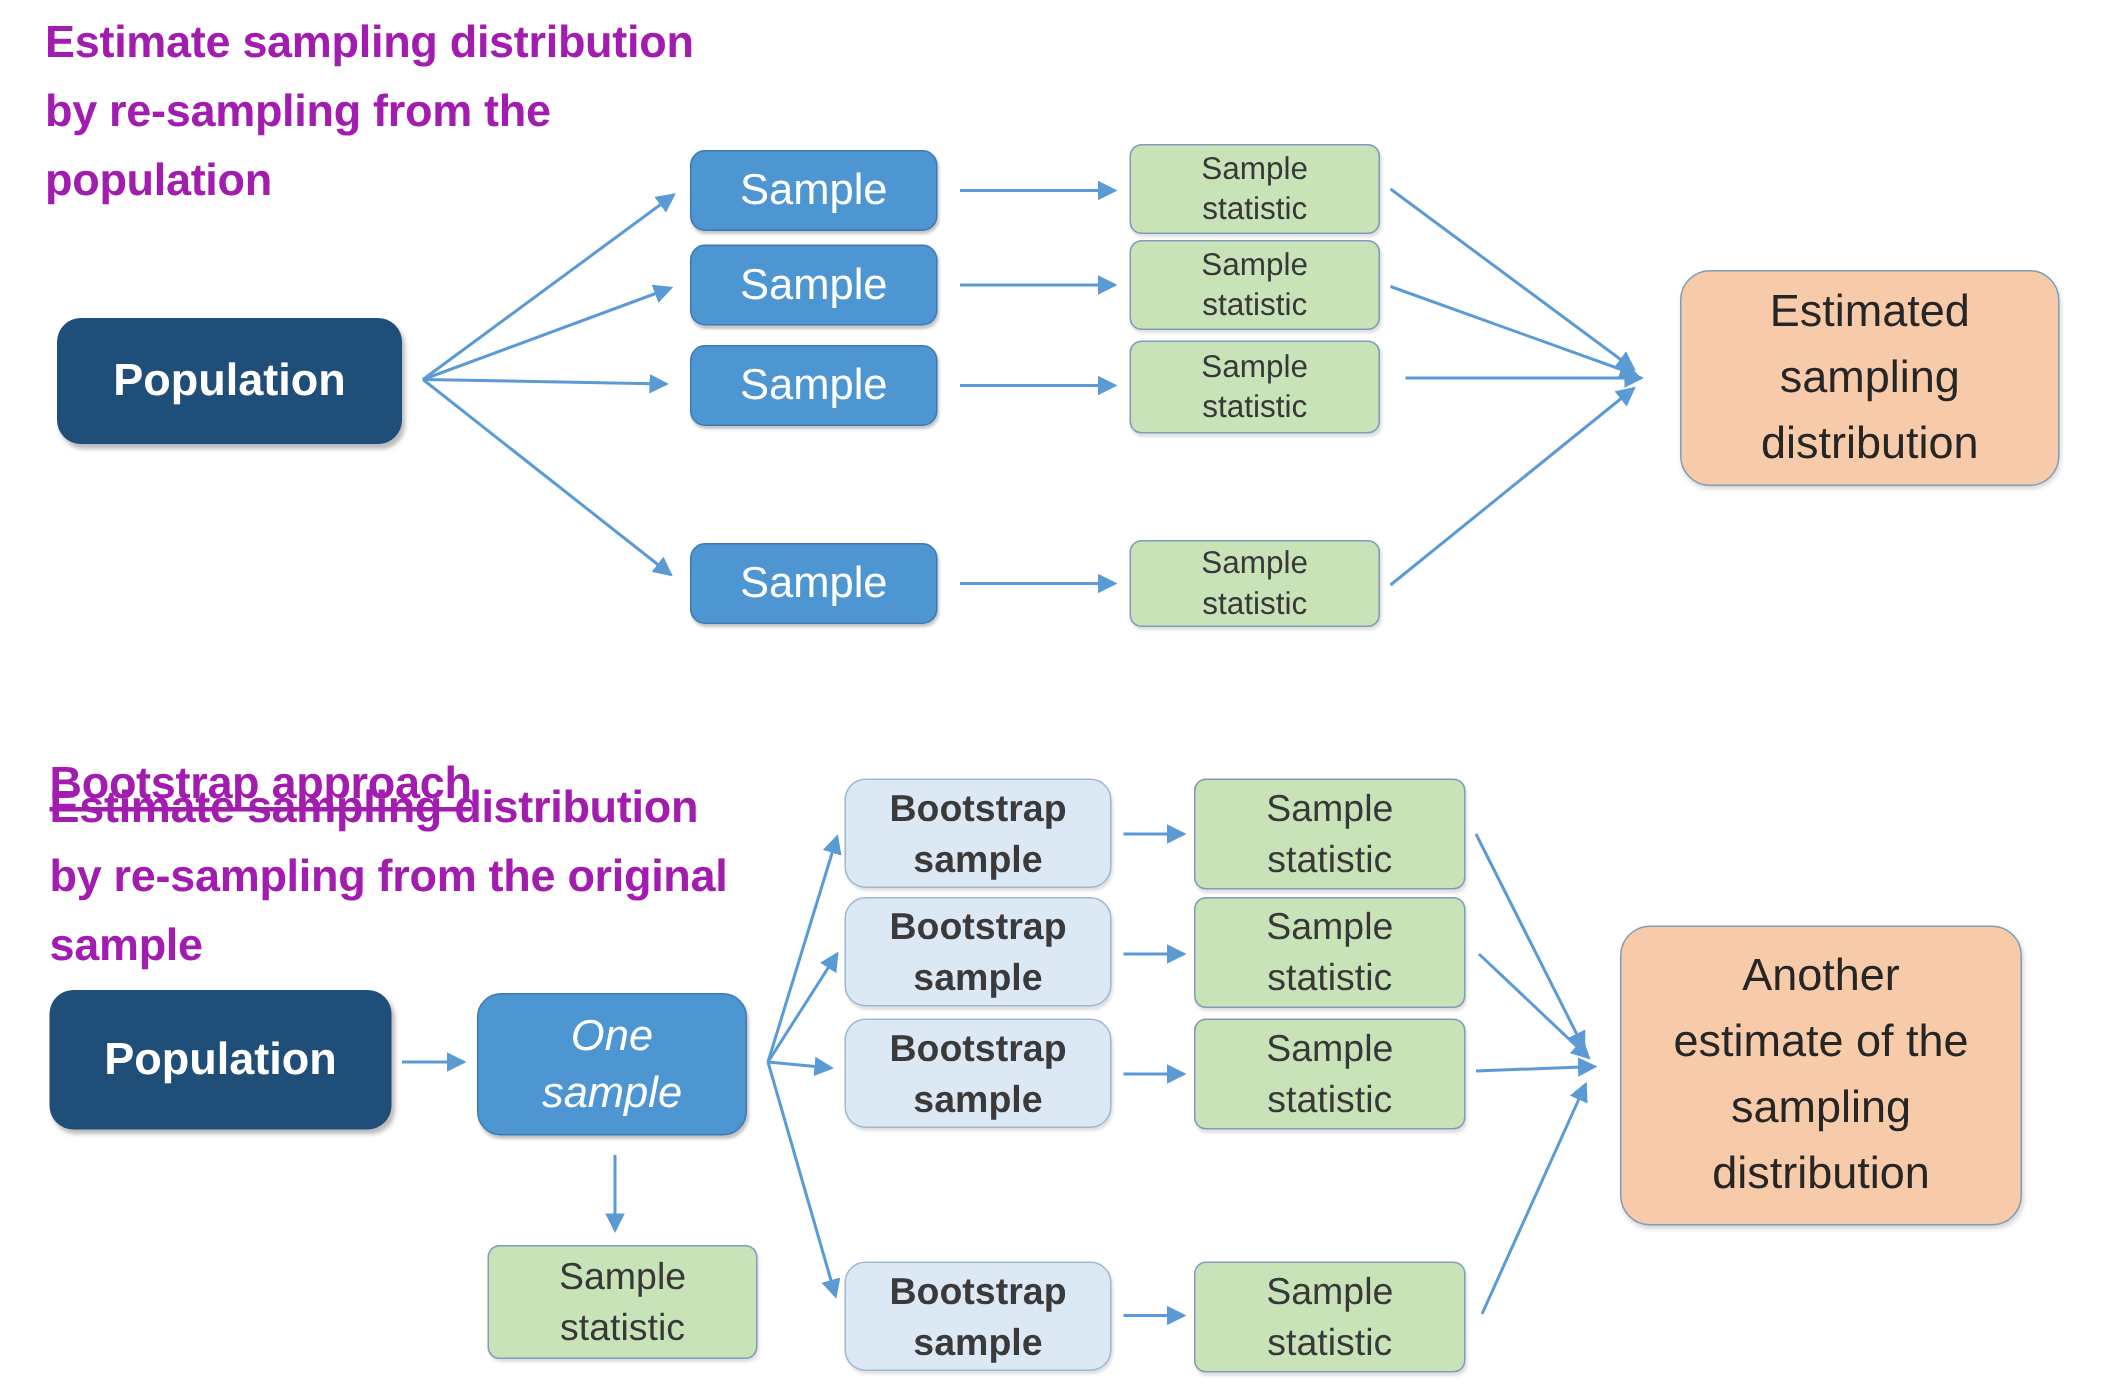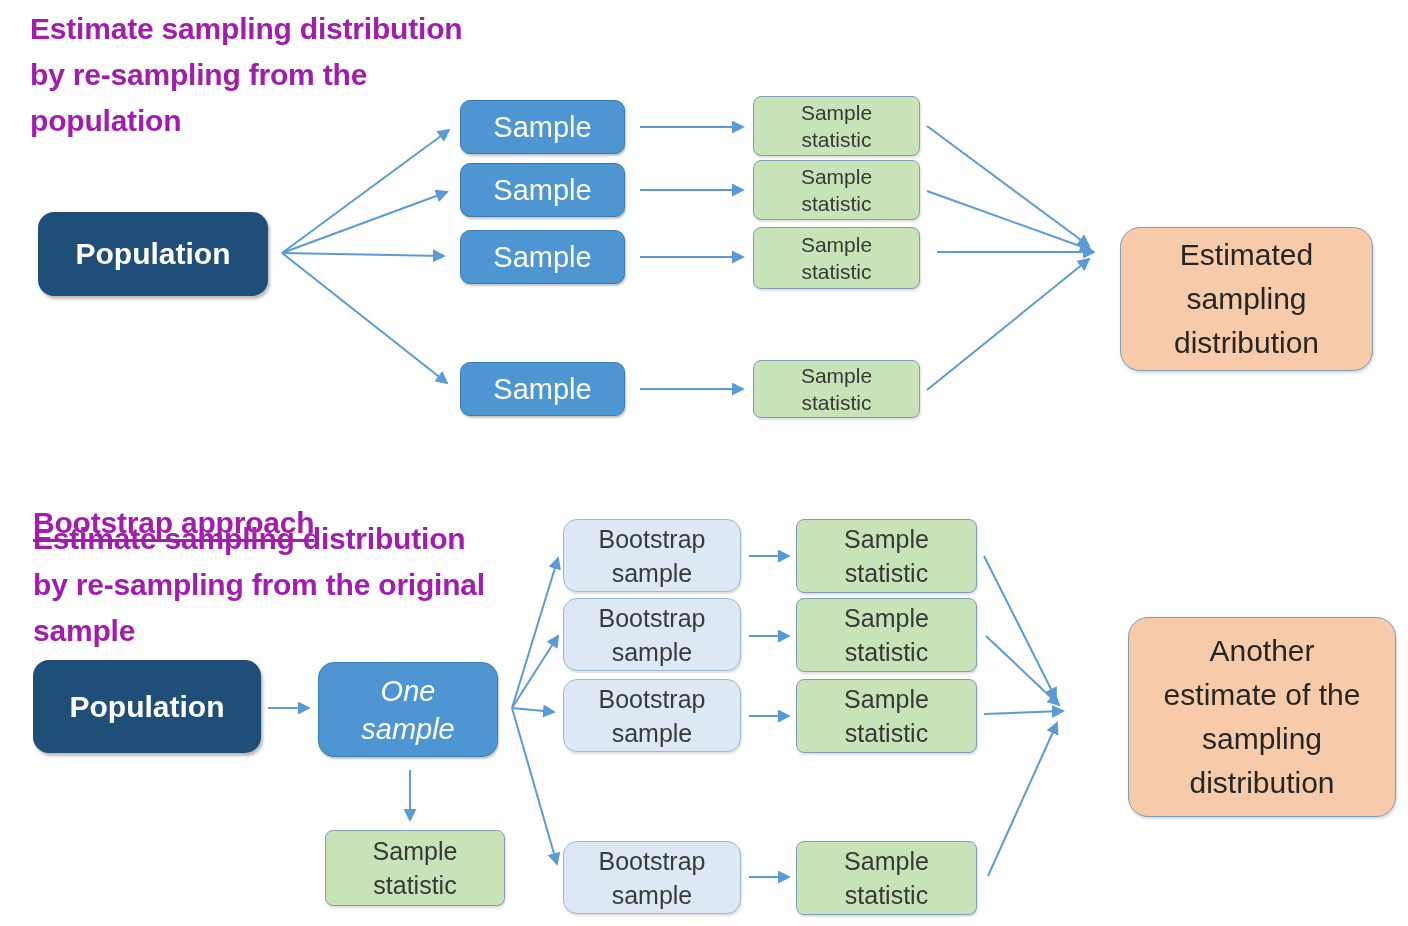--- a/index.html
+++ b/index.html
@@ -22,21 +22,21 @@
   .box-dark{
     background:#1F4E79;color:#ffffff;font-weight:700;font-size:30px;border-radius:16px;
     box-shadow:2px 3px 3px rgba(60,60,60,0.35);
   }
   .box-mid{
     background:#4E96D2;color:#ffffff;font-weight:400;font-size:29px;border-radius:10px;
     border:1px solid #3d7ab5;box-shadow:1px 2px 2px rgba(60,60,60,0.3);line-height:38px;
   }
   .box-lightblue{
     background:#DCE9F5;color:#3a3a3a;font-size:25px;line-height:34px;border-radius:14px;
-    border:1px solid #9cb9d4;box-shadow:1px 2px 2px rgba(100,100,100,0.2);
+    border:1px solid #9cb9d4;box-shadow:1px 2px 2px rgba(100,100,100,0.2);font-weight:bold;
   }
   .box-green{
     background:#C9E3B8;color:#383838;border-radius:8px;border:1px solid #7e9eb8;
     box-shadow:1px 2px 2px rgba(100,100,100,0.2);
   }
   .box-green.small{font-size:21px;line-height:27px;}
   .box-green.large{font-size:25px;line-height:34px;}
   .box-peach{
     background:#F7CBA9;color:#262626;font-size:30px;line-height:44px;border-radius:20px;
     border:1px solid #7e9eb8;box-shadow:1px 2px 3px rgba(100,100,100,0.25);
@@ -104,21 +104,21 @@
 
   <div class="box box-green small" style="left:753px;top:96px;width:167px;height:60px;">Sample
 statistic</div>
   <div class="box box-green small" style="left:753px;top:160px;width:167px;height:60px;">Sample
 statistic</div>
   <div class="box box-green small" style="left:753px;top:227px;width:167px;height:62px;">Sample
 statistic</div>
   <div class="box box-green small" style="left:753px;top:360px;width:167px;height:58px;">Sample
 statistic</div>
 
-  <div class="box box-peach" style="left:1120px;top:180px;width:253px;height:144px;margin-top:47px;">Estimated
+  <div class="box box-peach" style="left:1120px;top:180px;width:253px;height:144px;">Estimated
 sampling
 distribution</div>
 
   <div class="heading heading-underline" style="left:33px;top:500px;width:450px;text-decoration:underline;">Bootstrap approach</div>
   <div class="heading" style="left:33px;top:516px;width:500px;">Estimate sampling distribution
 by re-sampling from the original
 sample</div>
 
   <div class="box box-dark" style="left:33px;top:660px;width:228px;height:93px;">Population</div>
 
@@ -139,18 +139,18 @@
 
   <div class="box box-green large" style="left:796px;top:519px;width:181px;height:74px;">Sample
 statistic</div>
   <div class="box box-green large" style="left:796px;top:598px;width:181px;height:74px;">Sample
 statistic</div>
   <div class="box box-green large" style="left:796px;top:679px;width:181px;height:74px;">Sample
 statistic</div>
   <div class="box box-green large" style="left:796px;top:841px;width:181px;height:74px;">Sample
 statistic</div>
 
-  <div class="box box-peach" style="left:1128px;top:617px;width:268px;height:200px;">Another
+  <div class="box box-peach" style="left:1080px;top:617px;width:268px;height:200px;">Another
 estimate of the
 sampling
 distribution</div>
 
 </div>
 
 </body></html>

